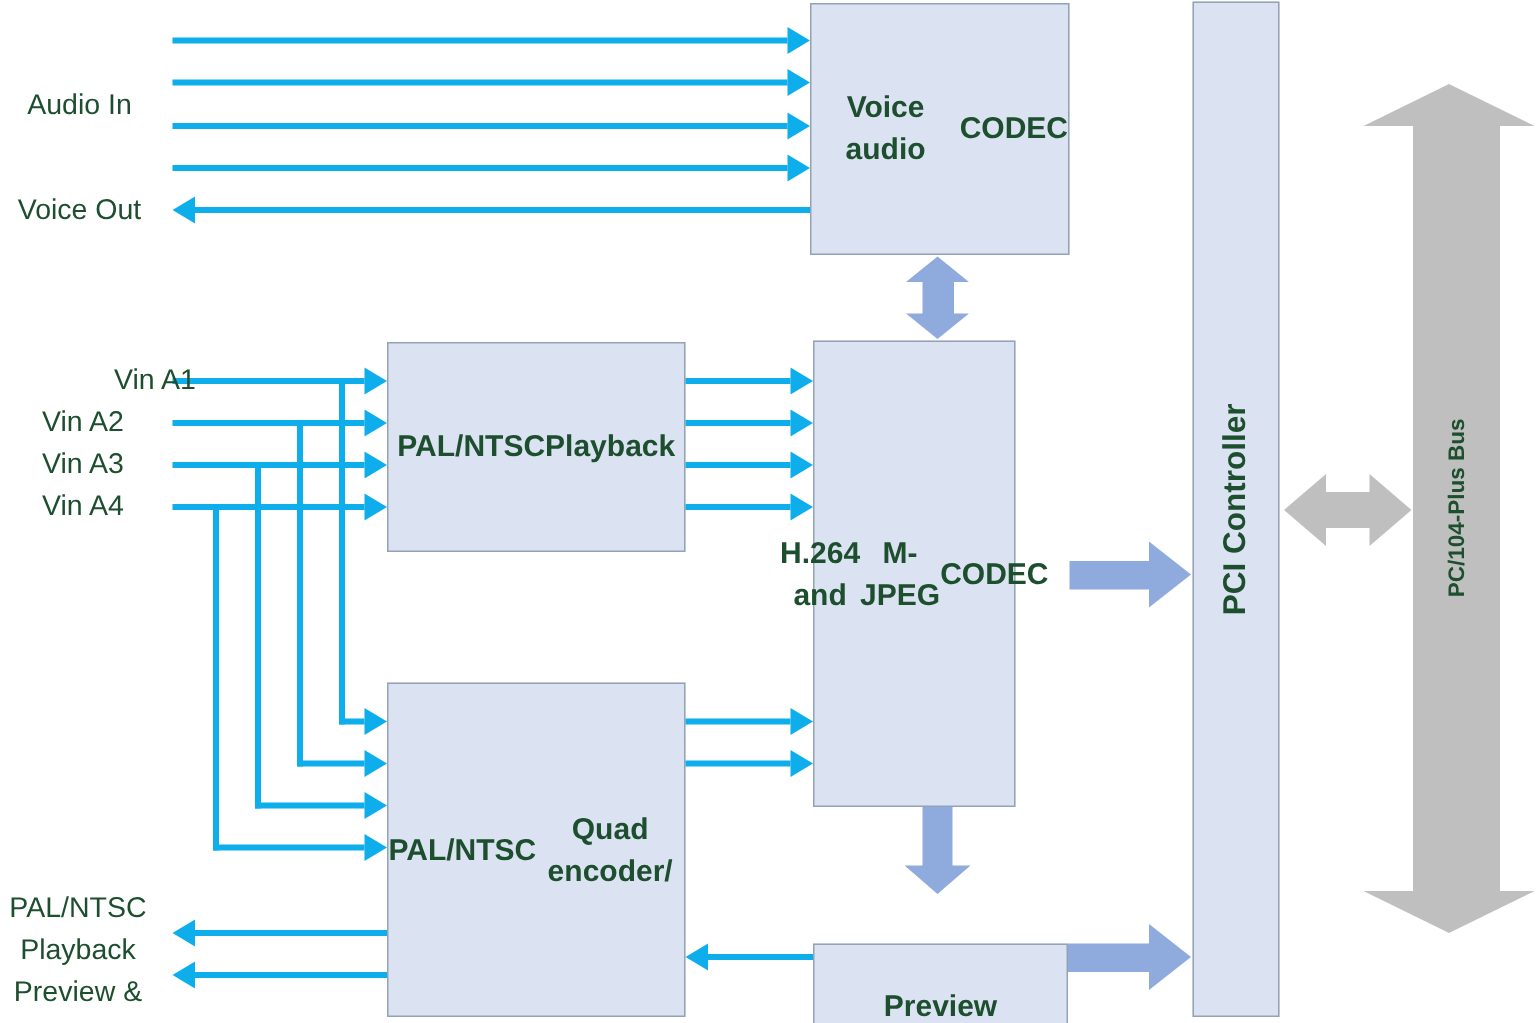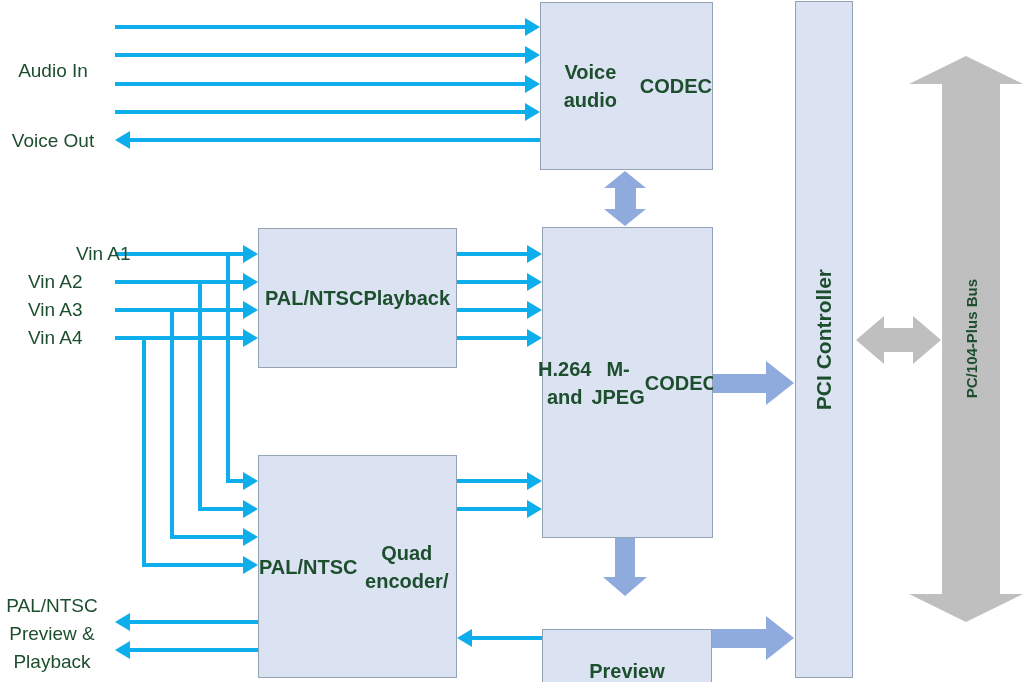--- a/index.html
+++ b/index.html
@@ -42,21 +42,21 @@
   <div class="block" style="left:540px;top:2px;width:173px;height:168px;">
     <span>Voice audio</span>
     <span>CODEC</span>
   </div>
 
   <div class="block" style="left:258px;top:228px;width:199px;height:140px;">
     <span>PAL/NTSC</span>
     <span>Playback</span>
   </div>
 
-  <div class="block" style="left:542px;top:227px;width:171px;height:311px;">
+  <div class="block" style="left:542px;top:227px;width:135px;height:311px;">
     <span>H.264 and</span>
     <span>M-JPEG</span>
     <span>CODEC</span>
   </div>
 
   <div class="block" style="left:258px;top:455px;width:199px;height:223px;">
     <span>PAL/NTSC</span>
     <span>Quad encoder/</span>
   </div>
 
@@ -206,17 +206,17 @@
   <div class="iolabel" style="left:0px;top:58px;width:106px;text-align:center;">Audio In</div>
   <div class="iolabel" style="left:0px;top:128px;width:106px;text-align:center;">Voice Out</div>
 
   <div class="iolabel" style="left:28px;top:241px;width:85px;margin-left:48px;">Vin A1</div>
   <div class="iolabel" style="left:28px;top:269px;width:85px;">Vin A2</div>
   <div class="iolabel" style="left:28px;top:297px;width:85px;">Vin A3</div>
   <div class="iolabel" style="left:28px;top:325px;width:85px;">Vin A4</div>
 
   <div class="iolabel" style="left:0px;top:592px;width:104px;text-align:center;line-height:28px;">
     <div>PAL/NTSC</div>
+    <div>Playback</div>
     <div>Preview &amp;</div>
-    <div>Playback</div>
   </div>
 
 </div>
 
 </body></html>

